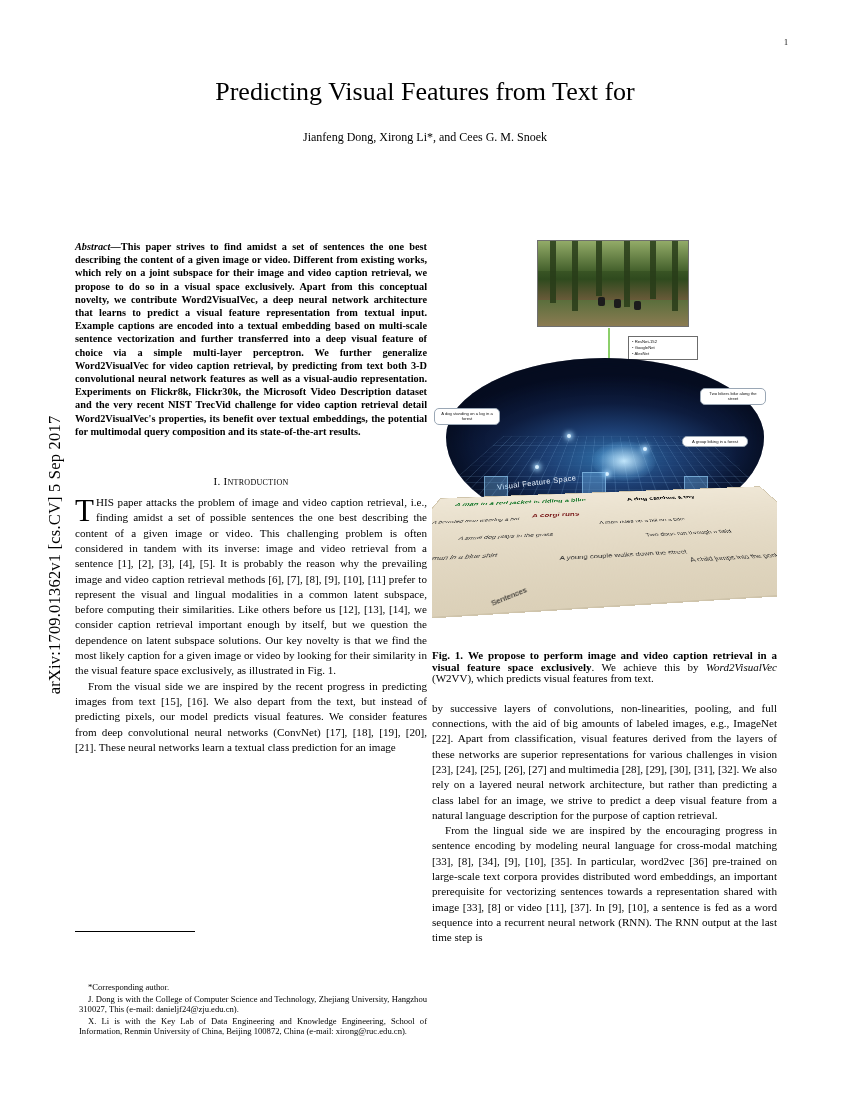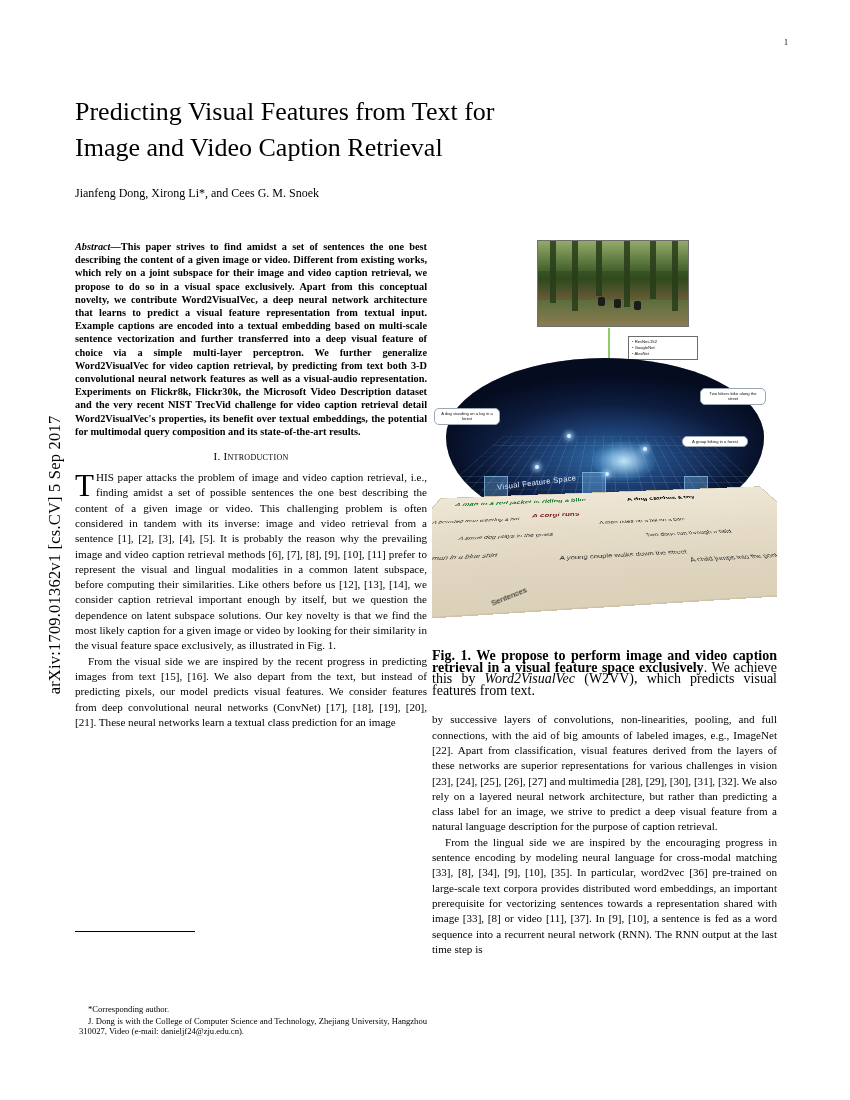--- a/index.html
+++ b/index.html
@@ -36,24 +36,24 @@
     transform: rotate(-90deg);
     transform-origin: center center;
     font-family: "Liberation Serif", serif;
     font-size: 16.5px;
     letter-spacing: 0.2px;
     text-align: center;
     white-space: nowrap;
   }
   .title-block {
     position: absolute;
-    top: 94px;
+    top: 74px;
     left: 75px;
     width: 700px;
-    text-align: left;
+    text-align: center;
   }
   .title-line {
     font-size: 26px;
     line-height: 36px;
     font-family: "Liberation Serif", serif;
   }
   .authors {
     margin-top: 20px;
     font-size: 12px;
     font-family: "Liberation Serif", serif;
@@ -86,21 +86,21 @@
     margin-top: 14px;
     font-size: 10.3px;
     line-height: 13.2px;
     font-weight: bold;
     text-indent: 22px;
     font-family: "Liberation Serif", serif;
   }
   .index-terms .lead { font-style: italic; }
 
   .section-head {
-    margin-top: 12px;
+    margin-top: 37px;
     text-align: center;
     font-size: 11px;
     font-variant: small-caps;
     letter-spacing: 0.3px;
     font-family: "Liberation Serif", serif;
   }
 
   .body-text {
     font-size: 11.1px;
     line-height: 15.3px;
@@ -307,21 +307,21 @@
     transform: rotate(-22deg);
     color: #111;
   }
   .beam {
     position: absolute;
     background: rgba(120,190,240,0.35);
     border: 1px solid rgba(150,205,245,0.6);
   }
   .fig-caption {
     margin-top: 10px;
-    font-size: 14px;
+    font-size: 11px;
     line-height: 11.6px;
     text-align: justify;
     font-family: "Liberation Serif", serif;
   }
   .fig-caption .lead { font-weight: bold; }
   .fig-caption .it { font-style: italic; }
 
   .right-body {
     margin-top: 16px;
   }
@@ -330,21 +330,20 @@
 <body>
 
 <div class="page">
 
   <div class="page-number">1</div>
 
   <div class="arxiv-stamp">arXiv:1709.01362v1  [cs.CV]  5 Sep 2017</div>
 
   <div class="title-block">
     <div class="title-line">Predicting Visual Features from Text for</div>
-    <div class="title-line">Image and Video Caption Retrieval</div>
     <div class="authors">Jianfeng Dong, Xirong Li*, and Cees G. M. Snoek</div>
   </div>
 
   <div class="col-left">
 
     <div class="abstract">
       <span class="lead">Abstract—</span><span>This paper strives to find amidst a set of sentences the one best describing the content of a given image or video. Different from existing works, which rely on a joint subspace for their image and video caption retrieval, we propose to do so in a visual space exclusively. Apart from this conceptual novelty, we contribute Word2VisualVec, a deep neural network architecture that learns to predict a visual feature representation from textual input. Example captions are encoded into a textual embedding based on multi-scale sentence vectorization and further transferred into a deep visual feature of choice via a simple multi-layer perceptron. We further generalize Word2VisualVec for video caption retrieval, by predicting from text both 3-D convolutional neural network features as well as a visual-audio representation. Experiments on Flickr8k, Flickr30k, the Microsoft Video Description dataset and the very recent NIST TrecVid challenge for video caption retrieval detail Word2VisualVec's properties, its benefit over textual embeddings, the potential for multimodal query composition and its state-of-the-art results.</span>
     </div>
 
 
@@ -353,21 +352,22 @@
     <div class="body-text" style="margin-top:8px">
       <p class="first"><span class="dropcap">T</span><span>HIS paper attacks the problem of image and video caption retrieval, i.e., finding amidst a set of possible sentences the one best describing the content of a given image or video. This challenging problem is often considered in tandem with its inverse: image and video retrieval from a sentence [1], [2], [3], [4], [5]. It is probably the reason why the prevailing image and video caption retrieval methods [6], [7], [8], [9], [10], [11] prefer to represent the visual and lingual modalities in a common latent subspace, before computing their similarities. Like others before us [12], [13], [14], we consider caption retrieval important enough by itself, but we question the dependence on latent subspace solutions. Our key novelty is that we find the most likely caption for a given image or video by looking for their similarity in the visual feature space exclusively, as illustrated in Fig. 1.</span></p>
       <p>From the visual side we are inspired by the recent progress in predicting images from text [15], [16]. We also depart from the text, but instead of predicting pixels, our model predicts visual features. We consider features from deep convolutional neural networks (ConvNet) [17], [18], [19], [20], [21]. These neural networks learn a textual class prediction for an image</p>
     </div>
   </div>
 
   <div class="footnote-rule"></div>
 
   <div class="footnotes">
     <p>*Corresponding author.</p>
-    <p>J. Dong is with the College of Computer Science and Technology, Zhejiang University, Hangzhou 310027, Video (e-mail: danieljf24@zju.edu.cn).</p>
+    <p>J. Dong is with the College of Computer Science and Technology, Zhejiang University, Hangzhou 310027, This (e-mail: danieljf24@zju.edu.cn).</p>
+    <p>X. Li is with the Key Lab of Data Engineering and Knowledge Engineering, School of Information, Renmin University of China, Beijing 100872, China (e-mail: xirong@ruc.edu.cn).</p>
   </div>
 
   <div class="col-right">
 
     <div class="figure">
       <div class="fig-canvas">
 
         <div class="photo">
           <div class="sky"></div>
           <div class="ground"></div>

